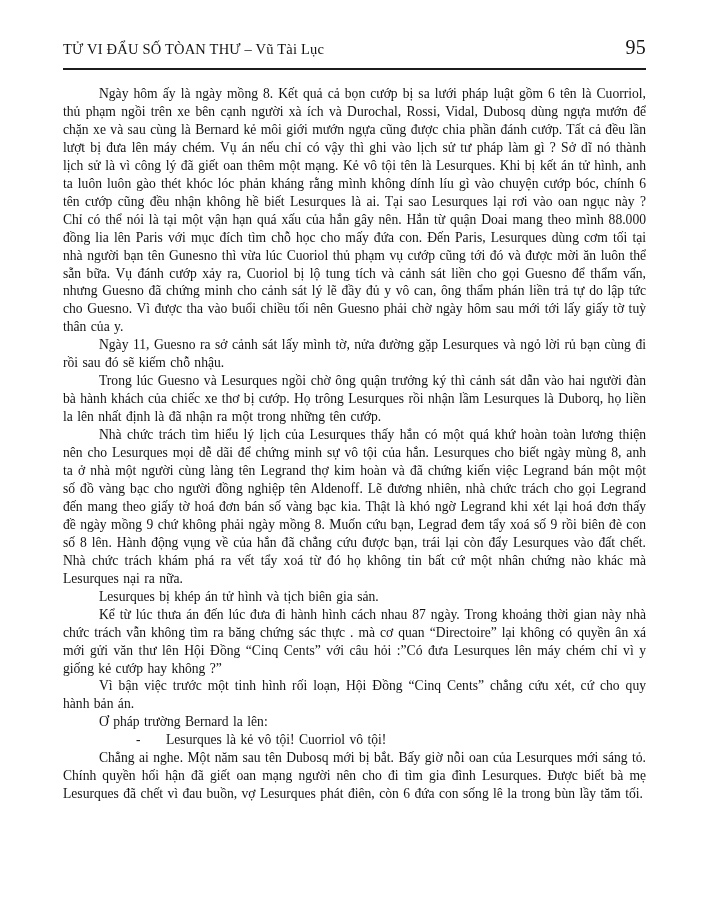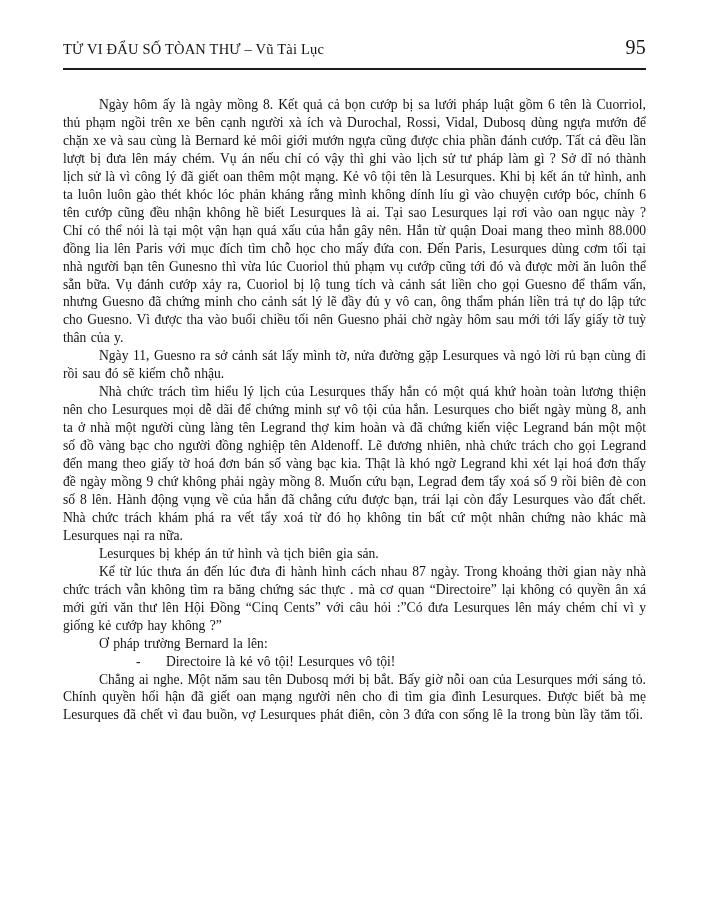--- a/index.html
+++ b/index.html
@@ -32,21 +32,21 @@
     white-space: nowrap;
   }
   .header .pagenum {
     font-size: 20px;
   }
   .rule {
     border-bottom: 2px solid #1c1c1c;
     margin-top: 9px;
   }
   .content {
-    margin-top: 26px;
+    margin-top: 15px;
     font-size: 13.6px;
     line-height: 17.95px;
     text-align: justify;
     word-spacing: 1px;
   }
   .para {
     margin: 0;
     text-indent: 36px;
   }
   .para.list {
@@ -64,22 +64,24 @@
 
 <div class="page">
   <div class="header">
     <span class="title">TỬ VI ĐẨU SỐ TÒAN THƯ – Vũ Tài Lục</span>
     <span class="pagenum">95</span>
   </div>
   <div class="rule"></div>
   <div class="content">
     <p class="para">Ngày hôm ấy là ngày mồng 8. Kết quả cả bọn cướp bị sa lưới pháp luật gồm 6 tên là Cuorriol, thủ phạm ngồi trên xe bên cạnh người xà ích và Durochal, Rossi, Vidal, Dubosq dùng ngựa mướn để chặn xe và sau cùng là Bernard kẻ môi giới mướn ngựa cũng được chia phần đánh cướp. Tất cả đều lần lượt bị đưa lên máy chém. Vụ án nếu chỉ có vậy thì ghi vào lịch sử tư pháp làm gì ? Sở dĩ nó thành lịch sử là vì công lý đã giết oan thêm một mạng. Kẻ vô tội tên là Lesurques. Khi bị kết án tử hình, anh ta luôn luôn gào thét khóc lóc phản kháng rằng mình không dính líu gì vào chuyện cướp bóc, chính 6 tên cướp cũng đều nhận không hề biết Lesurques là ai. Tại sao Lesurques lại rơi vào oan ngục này ? Chỉ có thể nói là tại một vận hạn quá xấu của hắn gây nên. Hắn từ quận Doai mang theo mình 88.000 đồng lia lên Paris với mục đích tìm chỗ học cho mấy đứa con. Đến Paris, Lesurques dùng cơm tối tại nhà người bạn tên Gunesno thì vừa lúc Cuoriol thủ phạm vụ cướp cũng tới đó và được mời ăn luôn thể sẵn bữa. Vụ đánh cướp xảy ra, Cuoriol bị lộ tung tích và cảnh sát liền cho gọi Guesno để thẩm vấn, nhưng Guesno đã chứng minh cho cảnh sát lý lẽ đầy đủ y vô can, ông thẩm phán liền trả tự do lập tức cho Guesno. Vì được tha vào buổi chiều tối nên Guesno phải chờ ngày hôm sau mới tới lấy giấy tờ tuỳ thân của y.</p>
     <p class="para">Ngày 11, Guesno ra sở cảnh sát lấy mình tờ, nửa đường gặp Lesurques và ngỏ lời rủ bạn cùng đi rồi sau đó sẽ kiếm chỗ nhậu.</p>
+    <p class="para">Trong lúc Guesno và Lesurques ngồi chờ ông quận trưởng ký thì cảnh sát dẫn vào hai người đàn bà hành khách của chiếc xe thơ bị cướp. Họ trông Lesurques rồi nhận lầm Lesurques là Duborq, họ liền la lên nhất định là đã nhận ra một trong những tên cướp.</p>
     <p class="para">Nhà chức trách tìm hiểu lý lịch của Lesurques thấy hắn có một quá khứ hoàn toàn lương thiện nên cho Lesurques mọi dễ dãi để chứng minh sự vô tội của hắn. Lesurques cho biết ngày mùng 8, anh ta ở nhà một người cùng làng tên Legrand thợ kim hoàn và đã chứng kiến việc Legrand bán một một số đồ vàng bạc cho người đồng nghiệp tên Aldenoff. Lẽ đương nhiên, nhà chức trách cho gọi Legrand đến mang theo giấy tờ hoá đơn bán số vàng bạc kia. Thật là khó ngờ Legrand khi xét lại hoá đơn thấy đề ngày mồng 9 chứ không phải ngày mồng 8. Muốn cứu bạn, Legrad đem tẩy xoá số 9 rồi biên đè con số 8 lên. Hành động vụng về của hắn đã chẳng cứu được bạn, trái lại còn đẩy Lesurques vào đất chết. Nhà chức trách khám phá ra vết tẩy xoá từ đó họ không tin bất cứ một nhân chứng nào khác mà Lesurques nại ra nữa.</p>
     <p class="para">Lesurques bị khép án tử hình và tịch biên gia sản.</p>
     <p class="para">Kể từ lúc thưa án đến lúc đưa đi hành hình cách nhau 87 ngày. Trong khoảng thời gian này nhà chức trách vẫn không tìm ra băng chứng sác thực . mà cơ quan “Directoire” lại không có quyền ân xá mới gửi văn thư lên Hội Đồng “Cinq Cents” với câu hỏi :”Có đưa Lesurques lên máy chém chỉ vì y giống kẻ cướp hay không ?”</p>
+    <p class="para">Vì bận việc trước một tinh hình rối loạn, Hội Đồng “Cinq Cents” chẳng cứu xét, cứ cho quy hành bản án.</p>
     <p class="para">Ơ pháp trường Bernard la lên:</p>
     <p class="para list">
-      <span class="marker">-</span><span>Directoire là kẻ vô tội! Lesurques vô tội!</span>
+      <span class="marker">-</span><span>Lesurques là kẻ vô tội! Cuorriol vô tội!</span>
     </p>
-    <p class="para">Chẳng ai nghe. Một năm sau tên Dubosq mới bị bắt. Bấy giờ nỗi oan của Lesurques mới sáng tỏ. Chính quyền hối hận đã giết oan mạng người nên cho đi tìm gia đình Lesurques. Được biết bà mẹ Lesurques  đã chết vì đau buồn, vợ Lesurques phát điên, còn 3 đứa con sống lê la trong bùn lầy tăm tối.</p>
+    <p class="para">Chẳng ai nghe. Một năm sau tên Dubosq mới bị bắt. Bấy giờ nỗi oan của Lesurques mới sáng tỏ. Chính quyền hối hận đã giết oan mạng người nên cho đi tìm gia đình Lesurques. Được biết bà mẹ Lesurques  đã chết vì đau buồn, vợ Lesurques phát điên, còn 6 đứa con sống lê la trong bùn lầy tăm tối.</p>
   </div>
 </div>
 
 </body></html>

